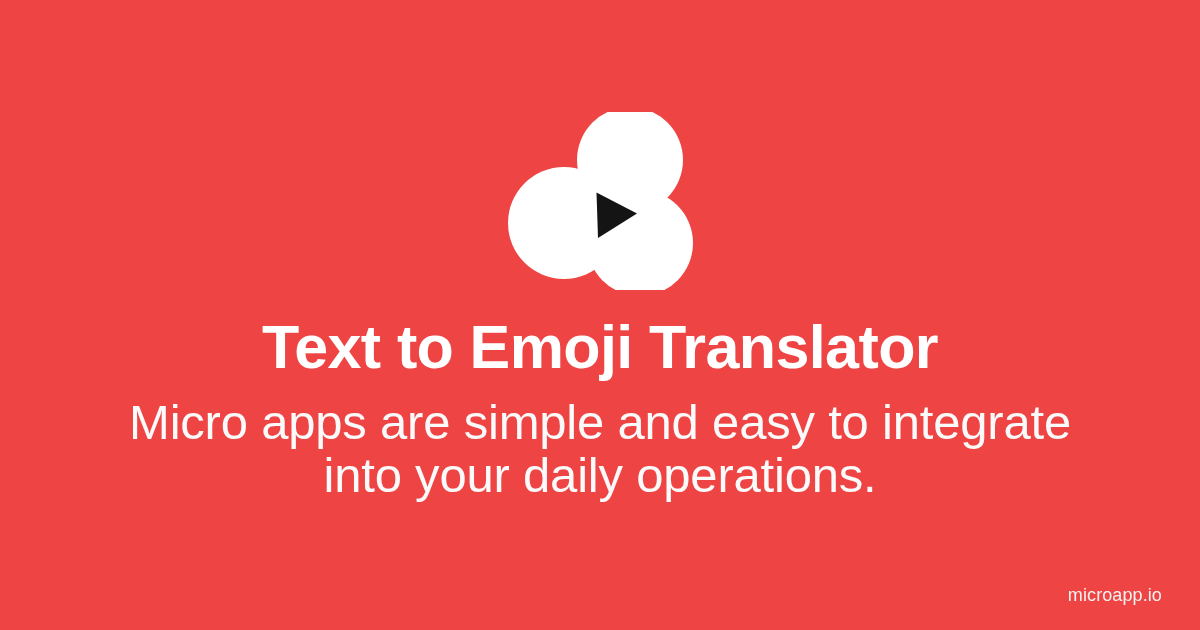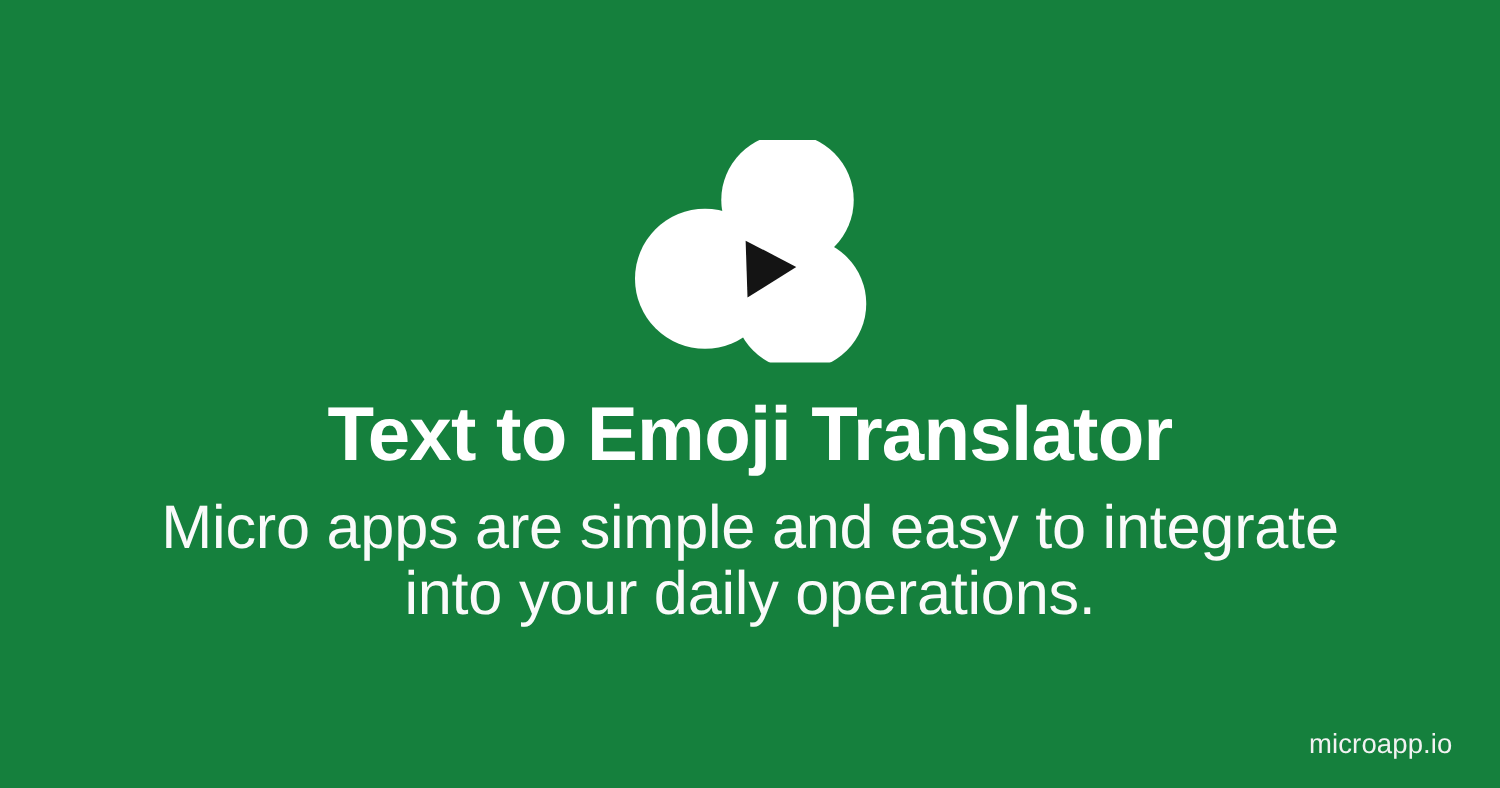--- a/index.html
+++ b/index.html
@@ -71,31 +71,31 @@
     font-weight: 400;
     letter-spacing: -0.2px;
     color: #fafafa;
   }
 
   
   #site-footer {
     position: absolute;
     right: 38px;
     bottom: 24px;
-    font-size: 22px;
+    font-size: 18px;
     line-height: 22px;
     font-weight: 400;
     letter-spacing: 0.1px;
     color: #f2f2f2;
   }
 </style>
 </head>
 <body>
 
-<div id="og-card" style="background: #15803d;">
+<div id="og-card" style="background: #ef4444;">
 
   <div id="brand-logo">
     <svg viewBox="0 0 190 178" xmlns="http://www.w3.org/2000/svg" aria-hidden="true">
       <g fill="#ffffff">
         <circle cx="125" cy="48" r="53" fill="#ffffff"></circle>
         <circle cx="59" cy="111" r="56" fill="#ffffff"></circle>
         <circle cx="135" cy="131" r="53" fill="#ffffff"></circle>
       </g>
       <path d="M 91.5 80.5 L 132 101.5 L 93 126 Z" fill="#141414"></path>
     </svg>

